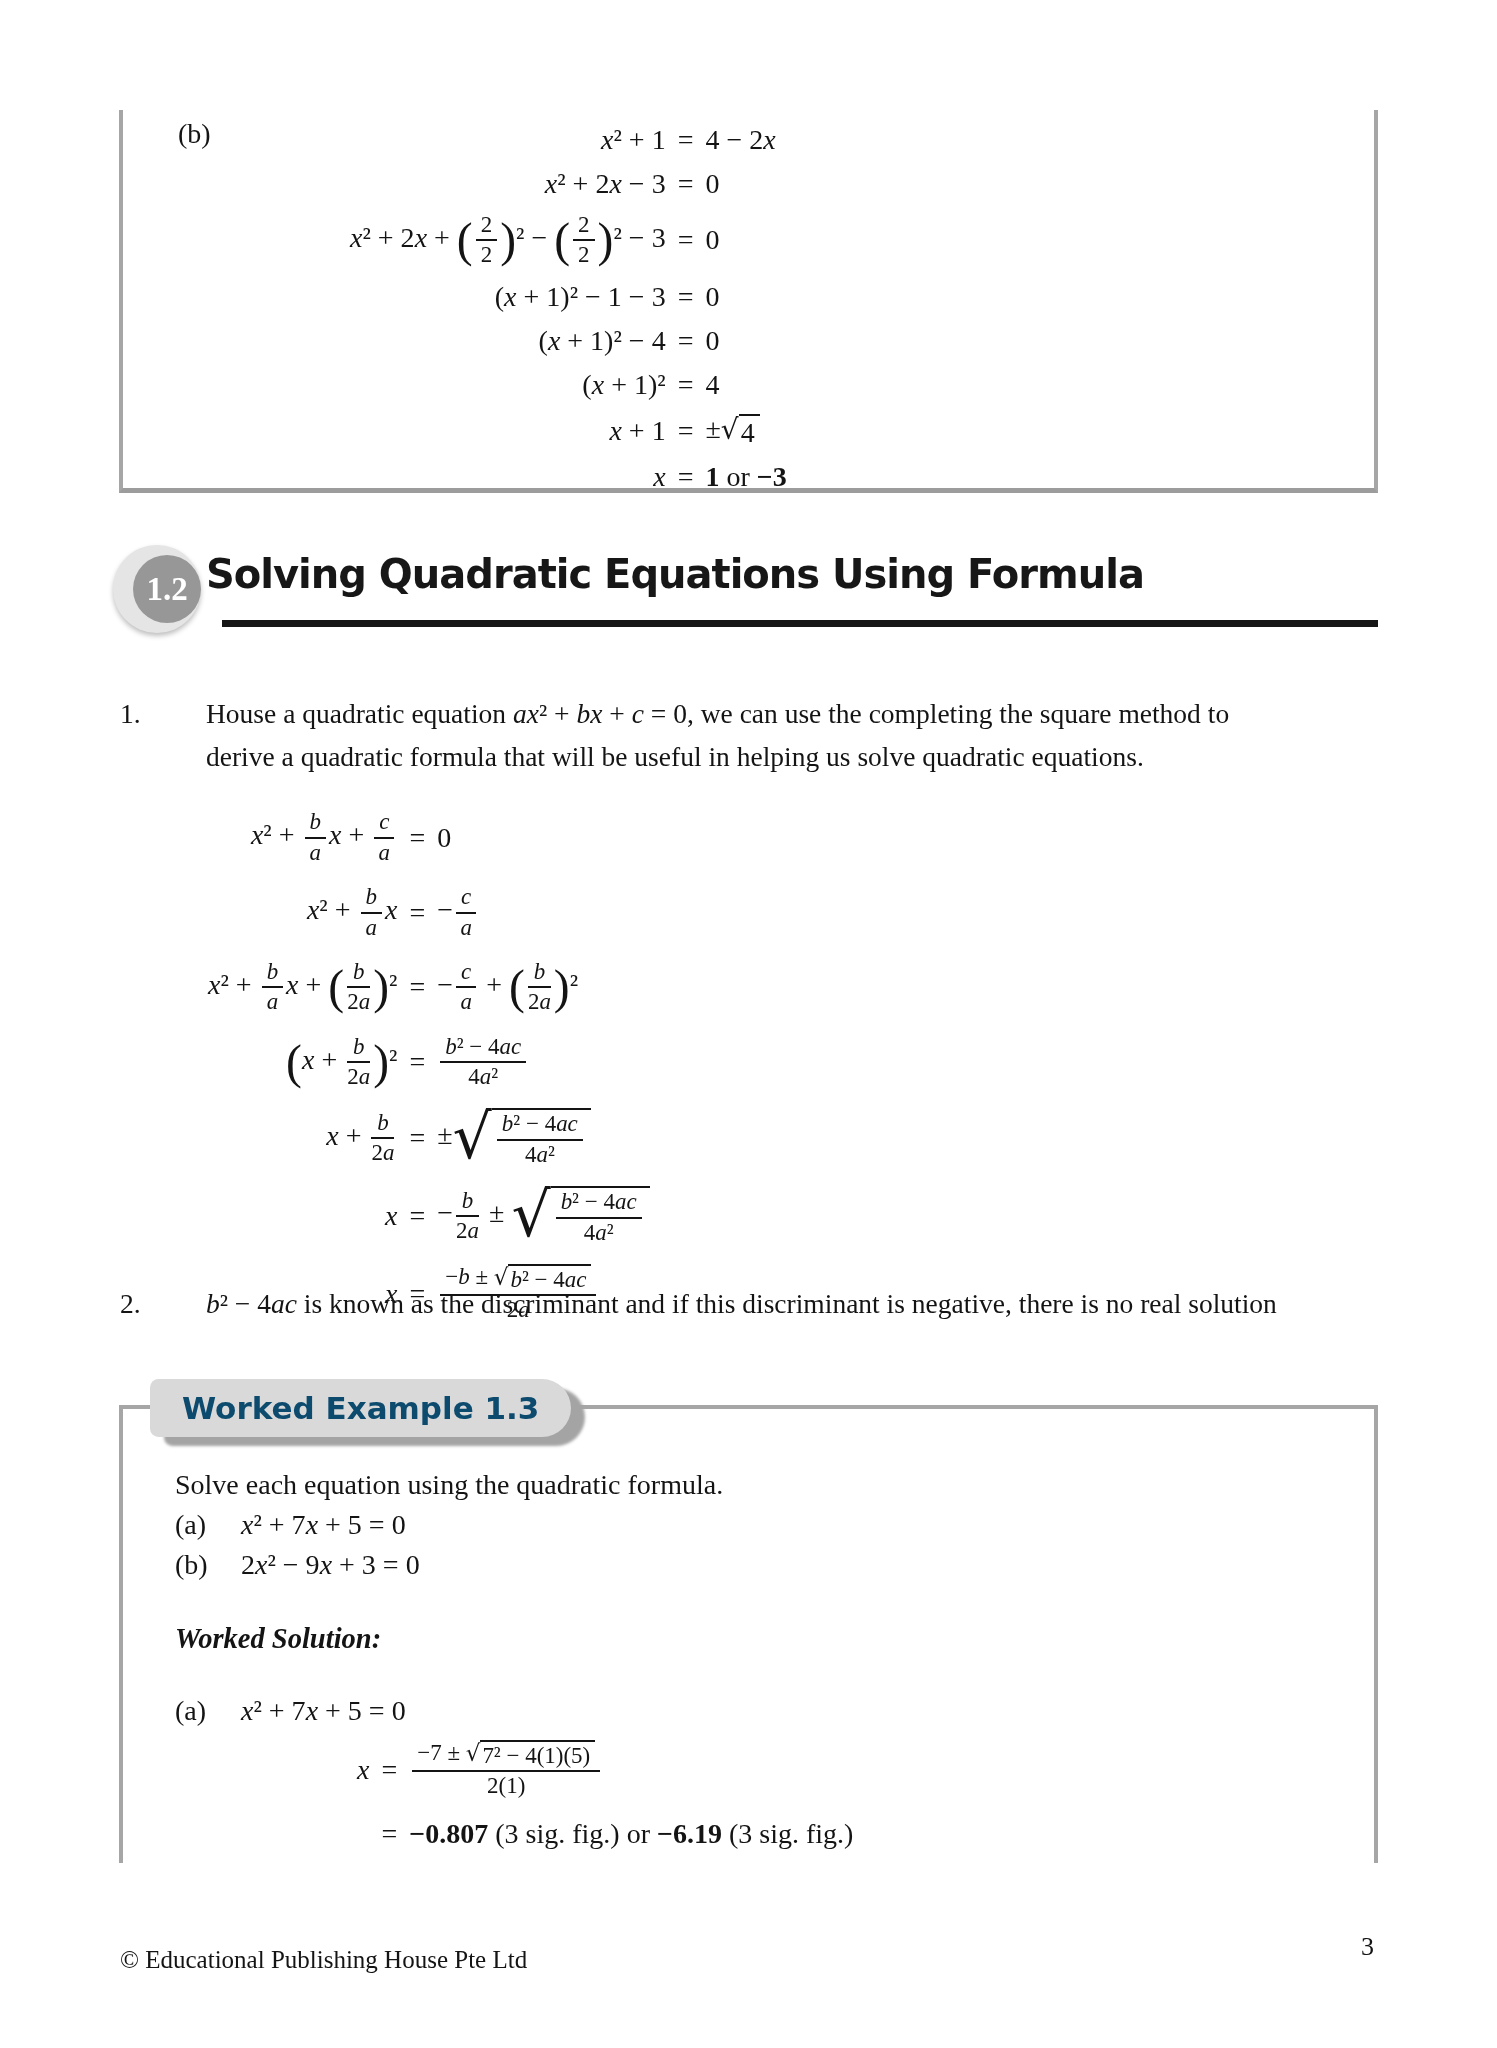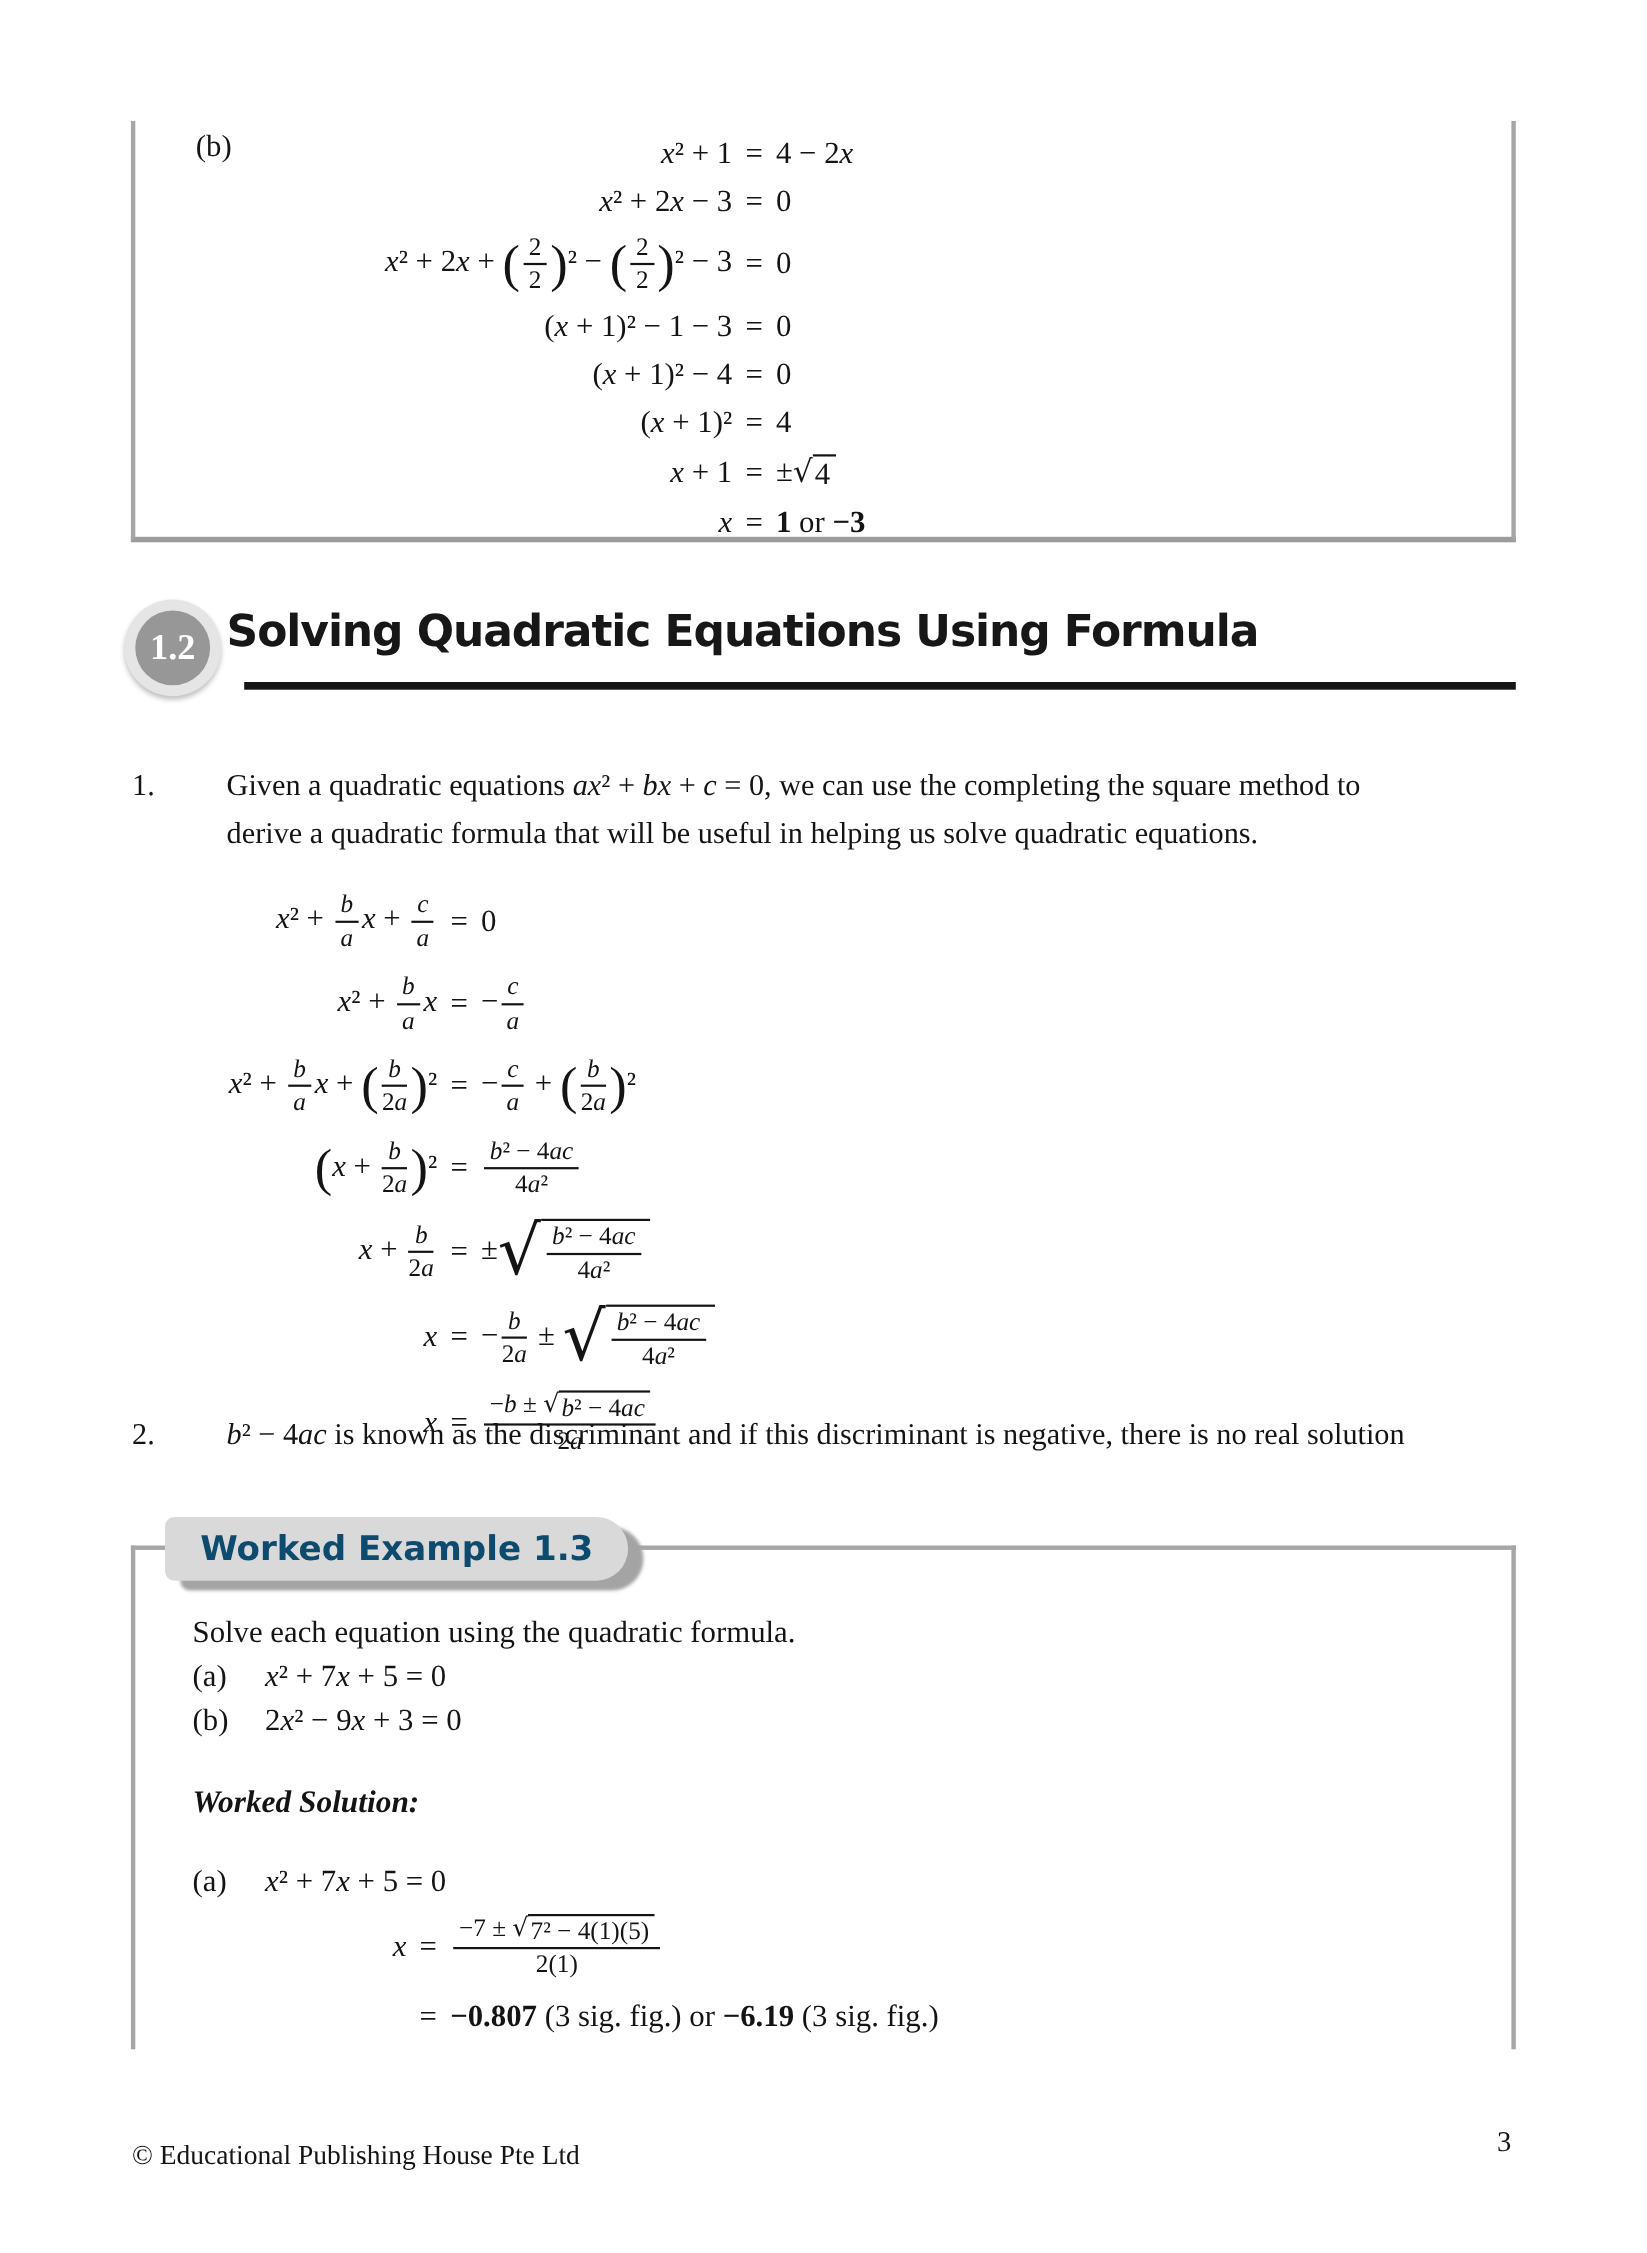--- a/index.html
+++ b/index.html
@@ -34,21 +34,21 @@
   
   .top-box{position:absolute;left:119px;top:110px;width:1259px;height:383px;box-sizing:border-box;
            border-left:4px solid #a6a6a6;border-right:4px solid #a6a6a6;border-bottom:5px solid #9c9c9c;}
   .tb-inner{display:flex;padding:8px 0 0 55px;font-size:28px;}
   .tb-label{width:72px;flex:none;}
   .tb-inner .eqtable{margin-left:100px;}
 
   
   .badge-outer{position:absolute;left:113px;top:545px;width:88px;height:88px;border-radius:50%;
                background:#e5e5e5;box-shadow:0 3px 5px rgba(0,0,0,.25);
-               display:flex;align-items:center;justify-content:center;}
+               display:flex;align-items:center;justify-content:flex-end;}
   .badge-inner{width:68px;height:68px;border-radius:50%;background:#979797;color:#fff;
                display:flex;align-items:center;justify-content:center;
                font-weight:bold;font-size:33px;}
   .sec-title{position:absolute;left:206px;top:551px;font-family:"DejaVu Sans",sans-serif;
              font-weight:bold;font-size:40px;letter-spacing:-1px;color:#171717;}
   .sec-rule{position:absolute;left:222px;top:620px;width:1156px;height:7px;background:#161616;}
 
   
   .point{position:absolute;left:120px;width:1258px;font-size:27.5px;line-height:1.57;}
   .pt-flex{display:flex;}
@@ -149,21 +149,21 @@
     <div class="badge-inner">1.2</div>
   </div>
   <div class="sec-title">Solving Quadratic Equations Using Formula</div>
   <div class="sec-rule"></div>
 
   <div class="point" style="top:692px;">
     <div class="pt-flex">
       <div class="pt-num">1.</div>
       <div class="pt-body">
 
-          <div><span class="rm">Given a quadratic equations </span><i>a</i><i>x</i>² + <i>b</i><i>x</i> + <i>c</i> = 0<span class="rm">, we can use the completing the square method to</span></div>
+          <div><span class="rm">House a quadratic equation </span><i>a</i><i>x</i>² + <i>b</i><i>x</i> + <i>c</i> = 0<span class="rm">, we can use the completing the square method to</span></div>
 
           <div><span class="rm">derive a quadratic formula that will be useful in helping us solve quadratic equations.</span></div>
         </div>
     </div>
     <div class="pt-flex">
       <div class="pt-num"></div>
       <div class="eqtable roomy deriv">
 
           <div class="eqrow">
             <span class="lhs"><i>x</i>² + <span class="frac">

